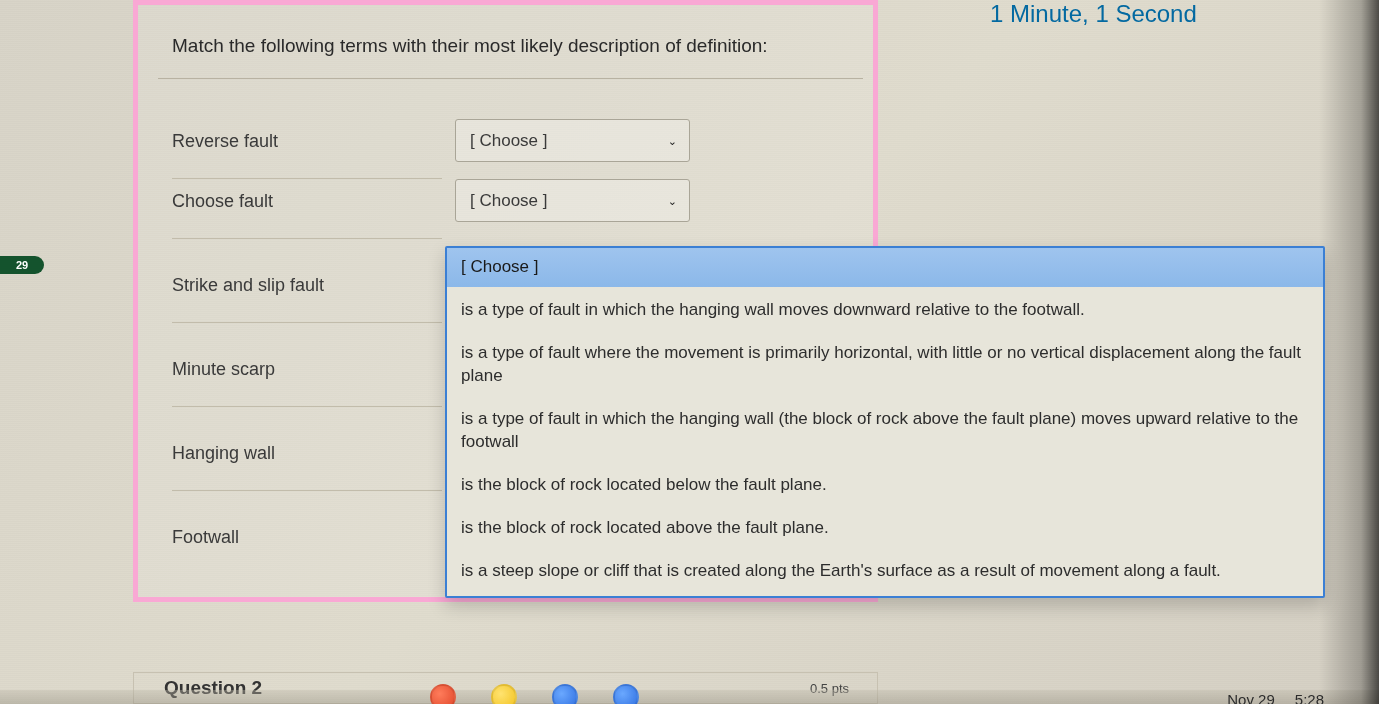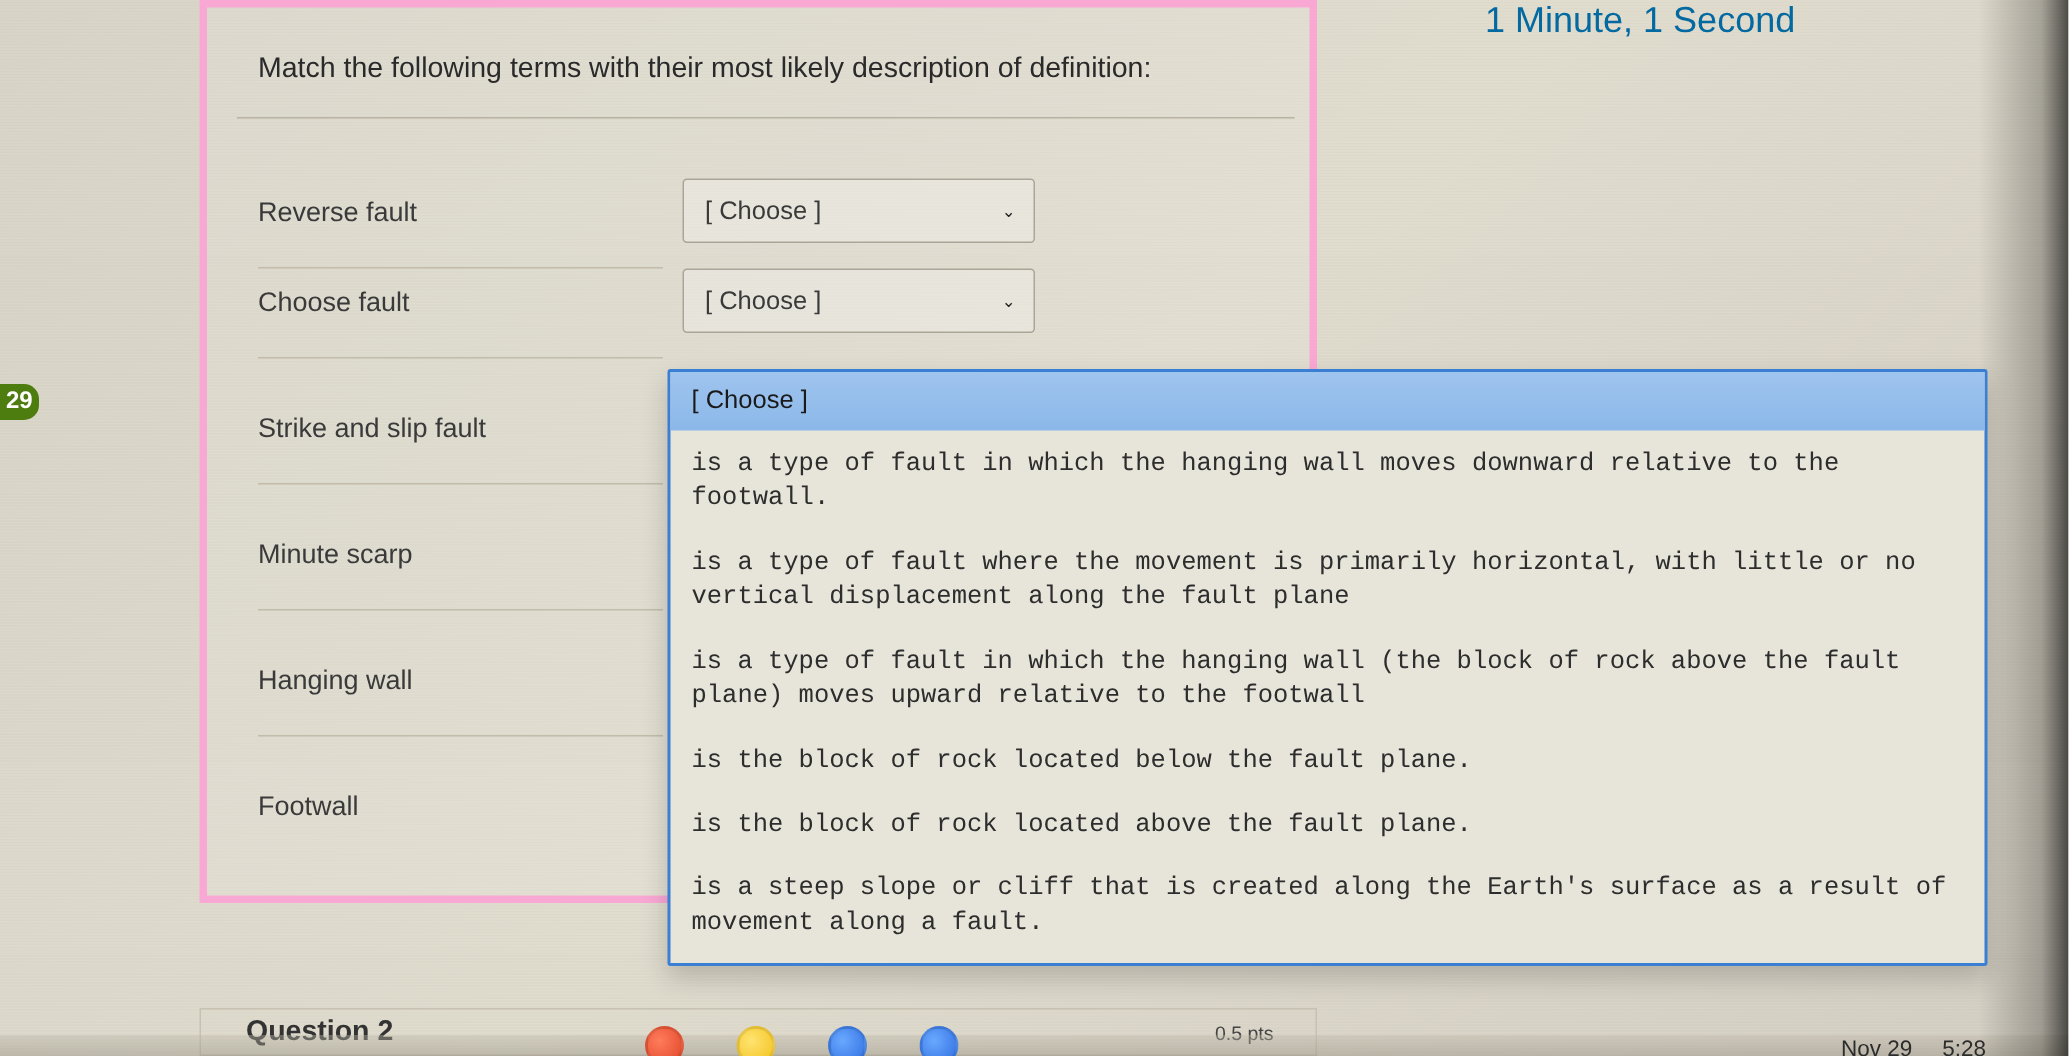--- a/index.html
+++ b/index.html
@@ -21,25 +21,25 @@
     .right-shadow {
       position: absolute;
       top: 0; right: 0; width: 60px; height: 100%;
       background: linear-gradient(90deg, transparent, rgba(0,0,0,0.25) 70%, rgba(0,0,0,0.65));
       pointer-events: none;
     }
     .badge {
       position: absolute;
       left: 0;
       top: 256px;
-      background: #4d7c0f;
+      background: #14532d;
       color: #fff;
-      font-size: 16px;
+      font-size: 11px;
       font-weight: 600;
-      padding: 3px 4px;
+      padding: 3px 16px;
       border-top-right-radius: 10px;
       border-bottom-right-radius: 10px;
     }
     .timer {
       position: absolute;
       top: 0px;
       left: 990px;
       color: #0369a1;
       font-size: 24px;
     }
@@ -128,21 +128,20 @@
     }
     .dropdown-item + .dropdown-item {
       margin-top: 4px;
     }
     .dropdown-item.selected {
       background: linear-gradient(180deg, #9fc4ee, #8bb8e9);
       color: #1a1a1a;
     }
     .dropdown-body {
       padding: 4px 0 6px 0;
-      font-family: Liberation Mono, monospace;
     }
     .next-question {
       position: absolute;
       left: 133px;
       top: 672px;
       width: 745px;
       height: 32px;
       border: 1px solid #c7c1b1;
       display: flex;
       align-items: center;

